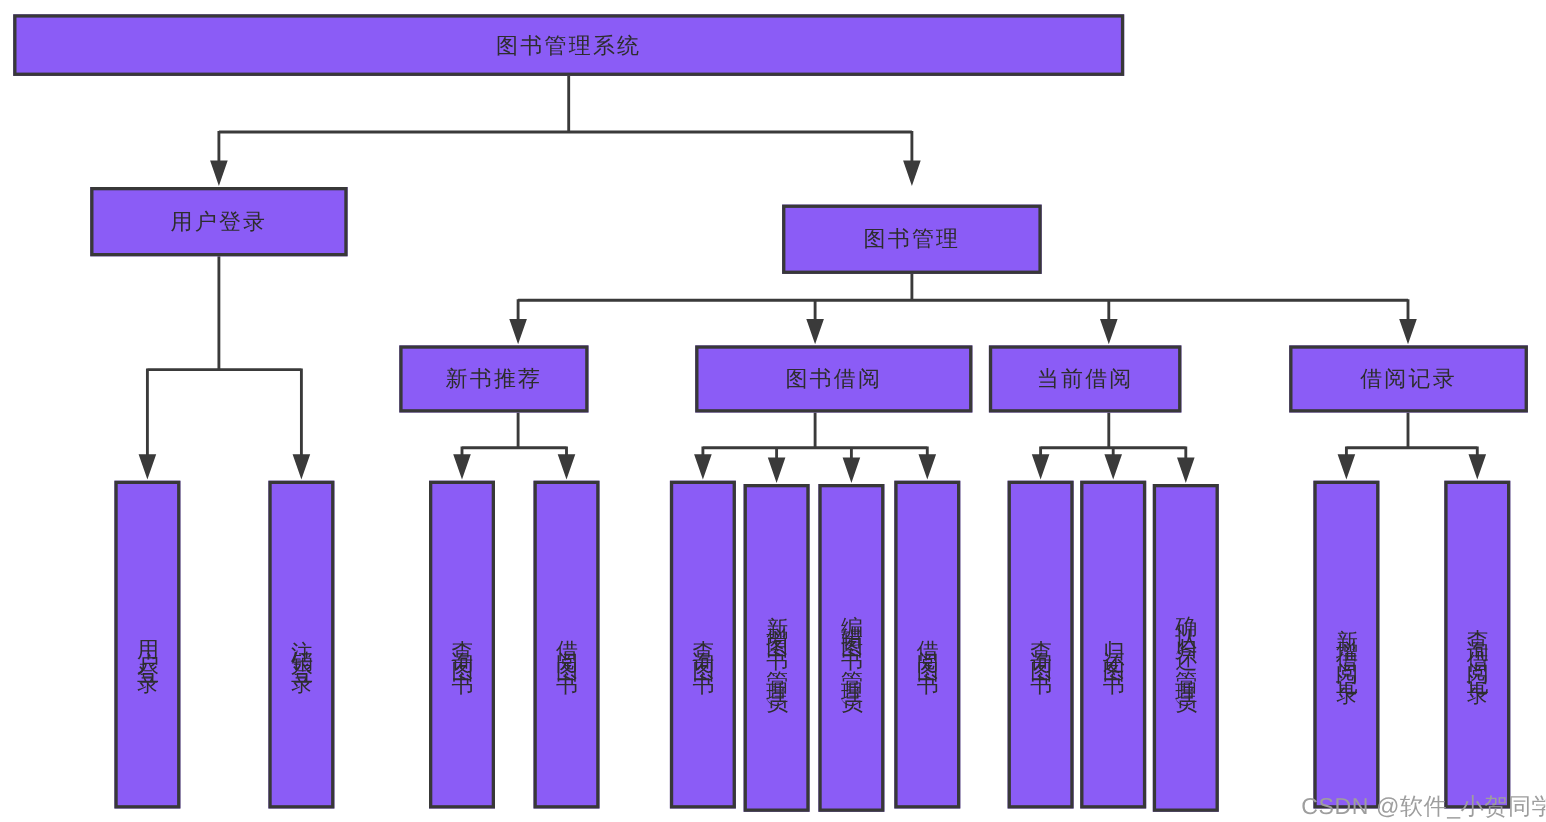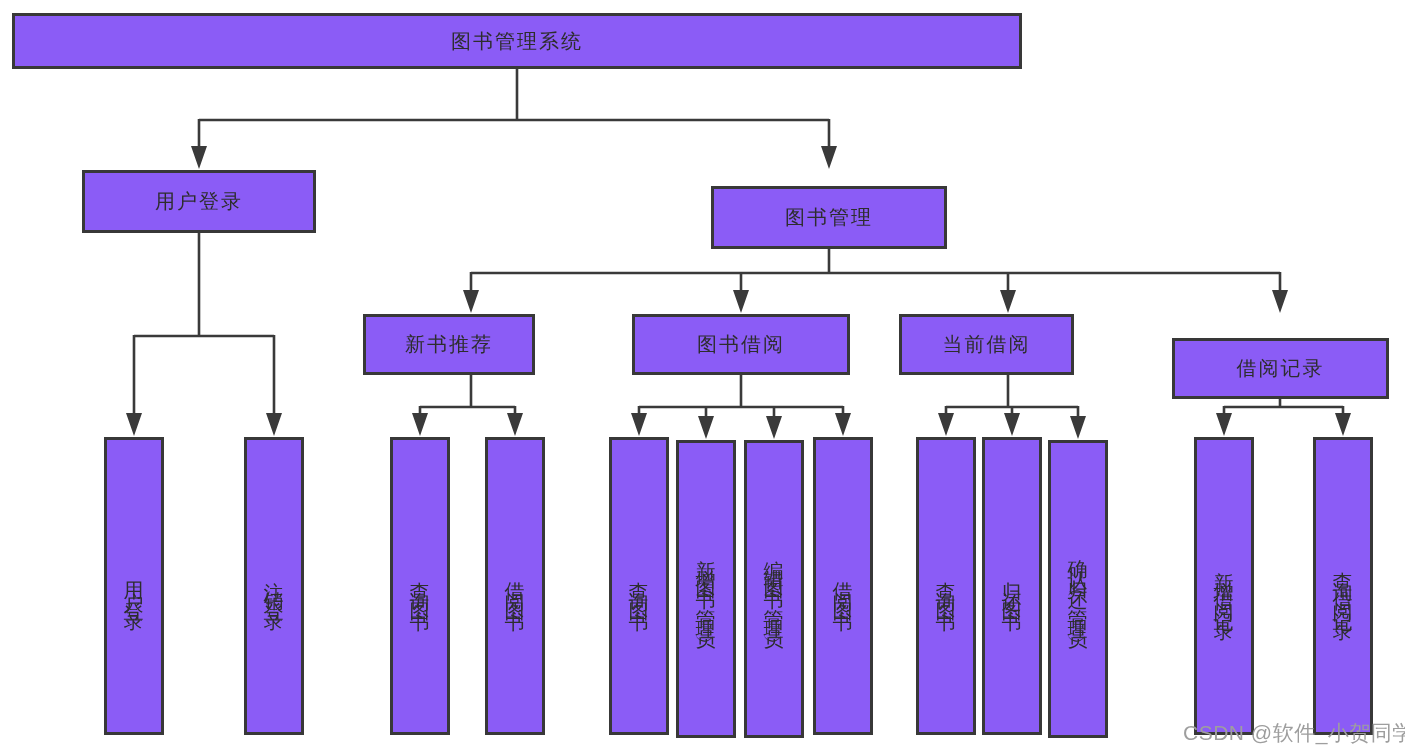--- a/index.html
+++ b/index.html
@@ -92,23 +92,23 @@
              M1216 413 H1232 L1224 436 Z
              M1335 413 H1351 L1343 436 Z"></path>
   </svg>
 
   <div class="box h-box" style="left:12px; top:13px; width:1010px; height:56px;">图书管理系统</div>
 
   <div class="box h-box" style="left:82px; top:170px; width:234px; height:63px;">用户登录</div>
   <div class="box h-box" style="left:711px; top:154px; width:236px; height:63px;margin-top:32px;">图书管理</div>
 
   <div class="box h-box" style="left:363px; top:314px; width:172px; height:61px;">新书推荐</div>
-  <div class="box h-box" style="left:632px; top:314px; width:218px; height:61px;">图书借阅</div>
+  <div class="box h-box" style="left:632px; top:314px; width:252px; height:61px;">图书借阅</div>
   <div class="box h-box" style="left:899px; top:314px; width:175px; height:61px;">当前借阅</div>
-  <div class="box h-box" style="left:1172px; top:314px; width:217px; height:61px;margin-top:24px;">借阅记录</div>
+  <div class="box h-box" style="left:1172px; top:314px; width:217px; height:61px;">借阅记录</div>
 
   <div class="box v-box" style="left:104px; top:437px; width:60px; height:298px;">用户登录</div>
   <div class="box v-box" style="left:244px; top:437px; width:60px; height:298px;">注销登录</div>
 
   <div class="box v-box" style="left:390px; top:437px; width:60px; height:298px;">查询图书</div>
   <div class="box v-box" style="left:485px; top:437px; width:60px; height:298px;">借阅图书</div>
 
   <div class="box v-box" style="left:609px; top:437px; width:60px; height:298px;">查询图书</div>
   <div class="box v-box" style="left:676px; top:440px; width:60px; height:298px;">新增图书（管理员）</div>
   <div class="box v-box" style="left:744px; top:440px; width:60px; height:298px;">编辑图书（管理员）</div>

